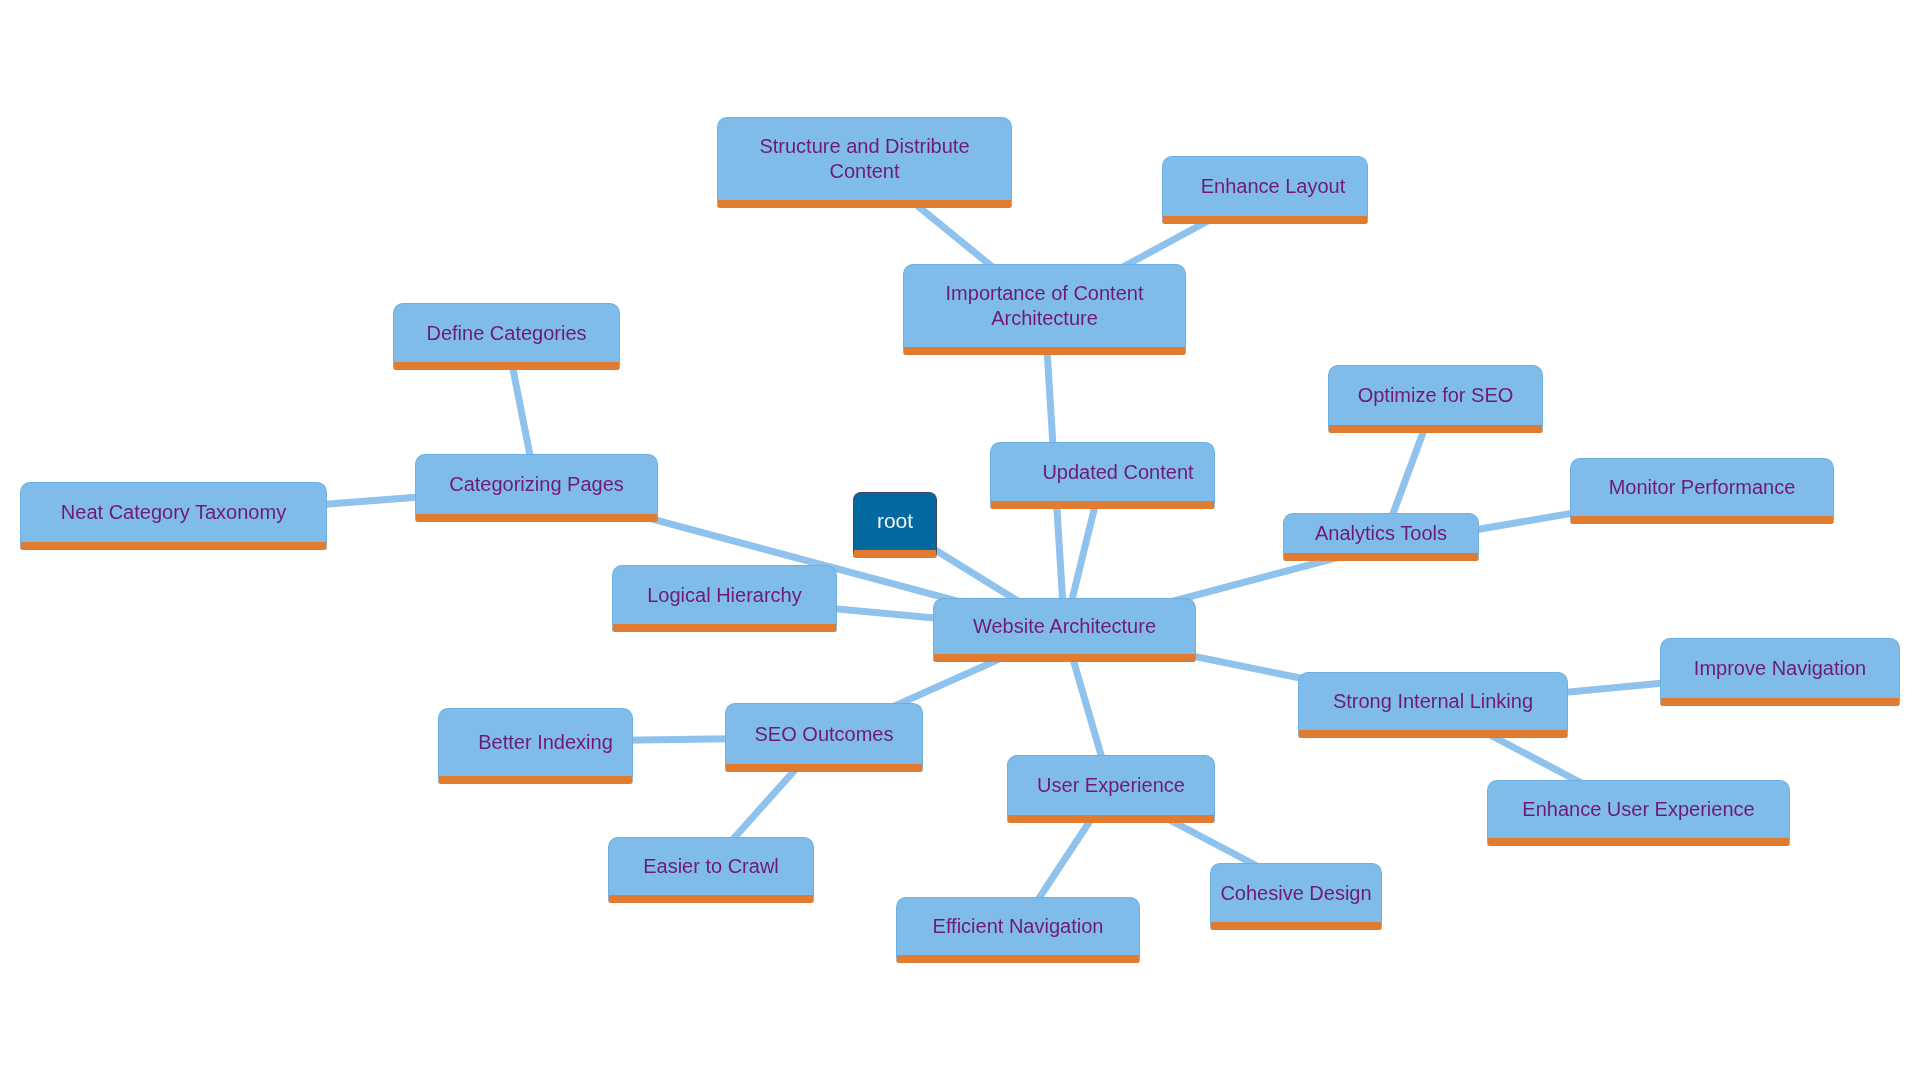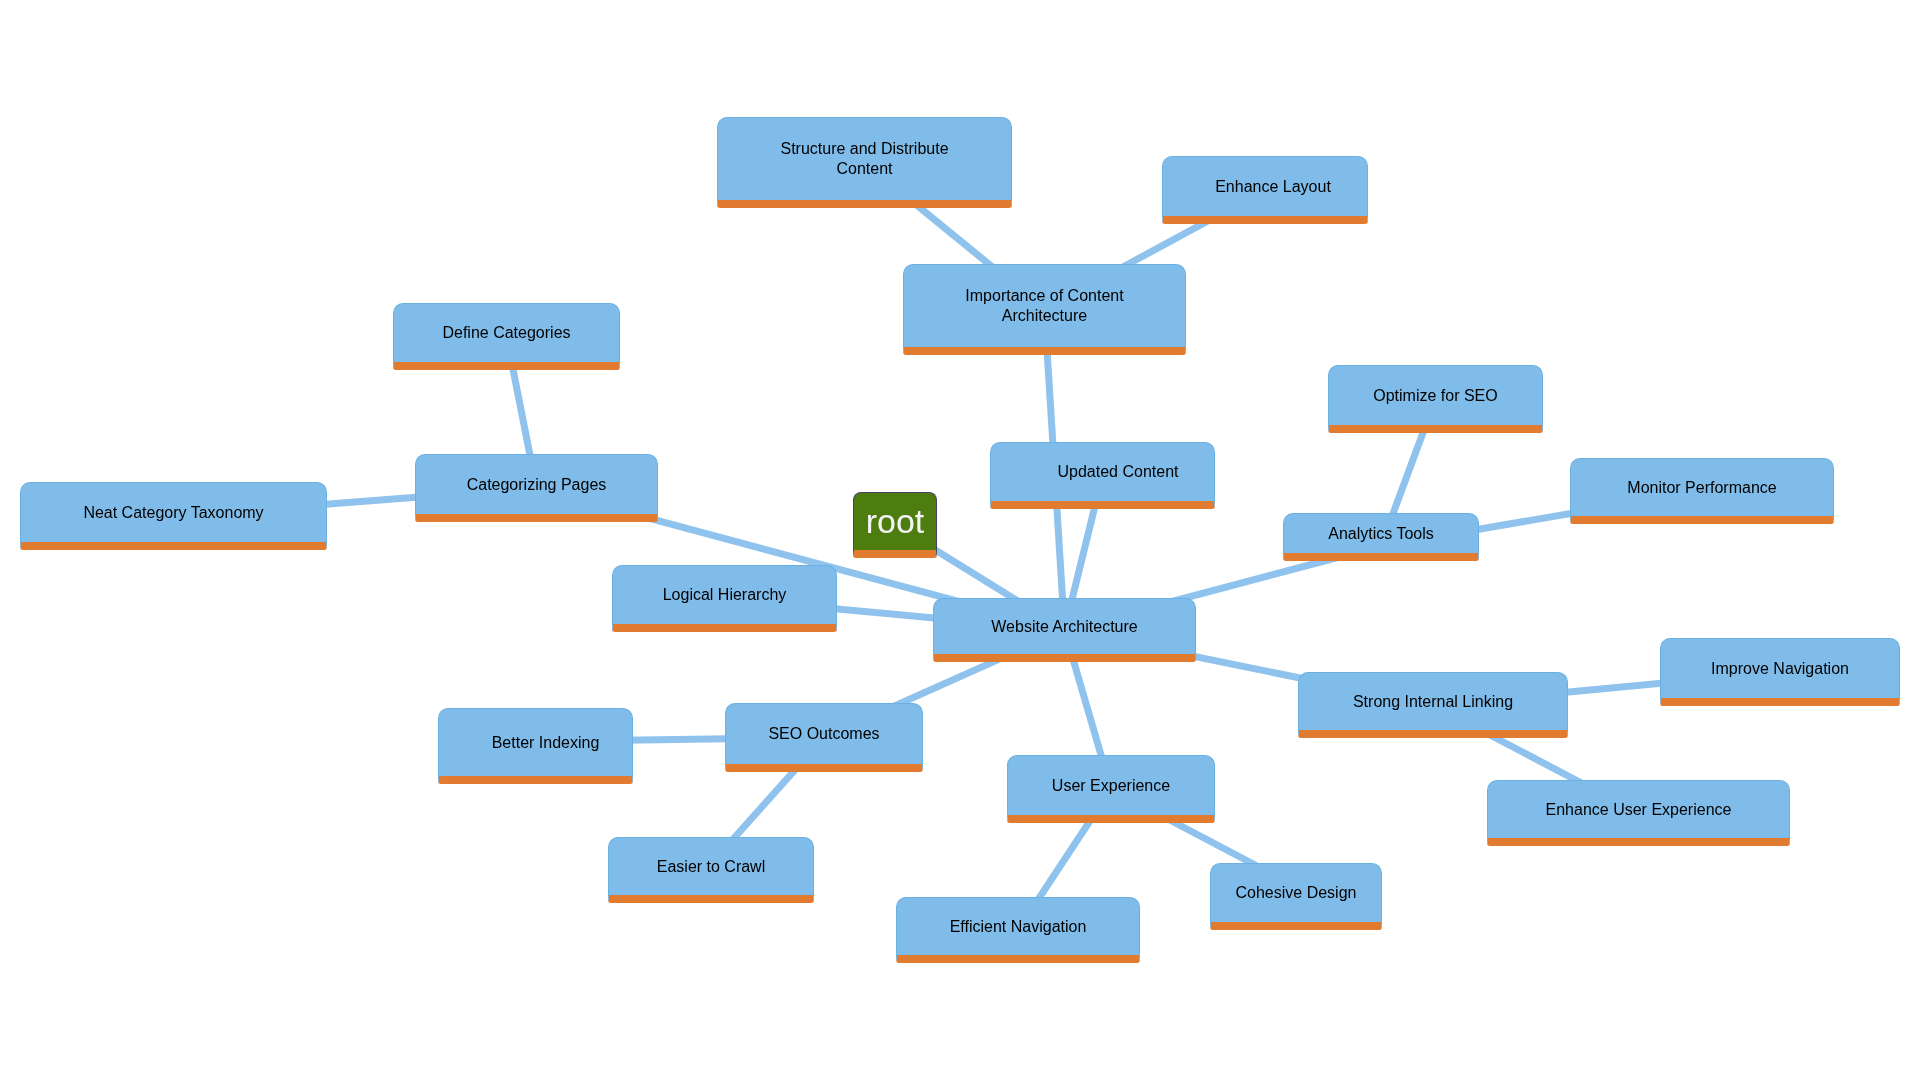--- a/index.html
+++ b/index.html
@@ -24,33 +24,33 @@
     position: absolute;
     box-sizing: border-box;
     display: flex;
     align-items: center;
     justify-content: center;
     text-align: center;
     background: #80bce9;
     border: 1px solid #6ab0e2;
     border-bottom: 8px solid #e07b30;
     border-radius: 10px 10px 3px 3px;
-    color: #000000;
-    font-size: 16px;
+    color: #701a75;
+    font-size: 20px;
     line-height: 1.25;
     white-space: pre;
     cursor: pointer;
     user-select: none;
   }
   .node.root {
-    background: #4d7c0f;
+    background: #0369a1;
     border-color: #454463;
     border-bottom-color: #e07b30;
     color: #f4f4f7;
-    font-size: 34px;
+    font-size: 21px;
     border-radius: 8px 8px 3px 3px;
   }
   .node .label {
     pointer-events: none;
   }
 </style>
 </head>
 <body>
 
 <div id="canvas">

